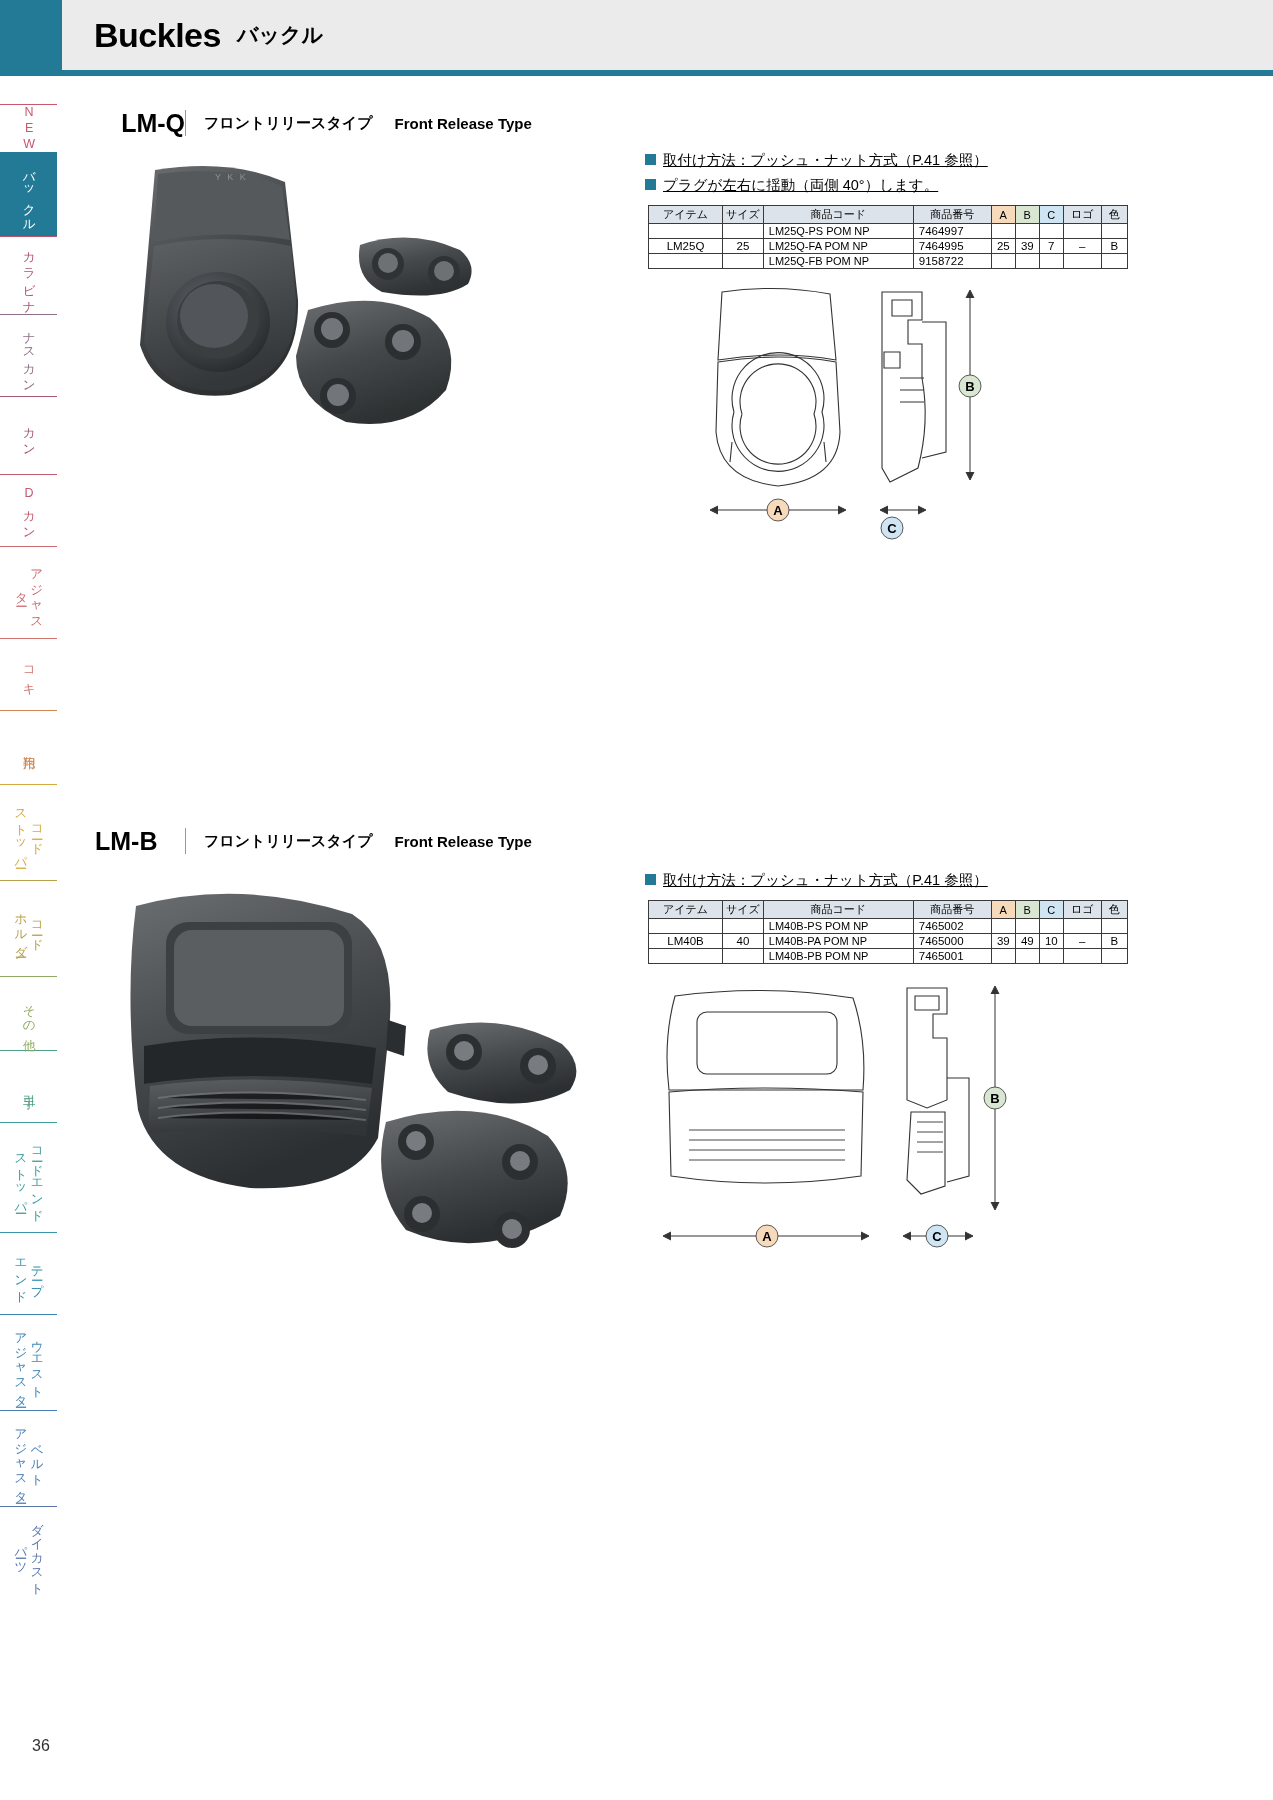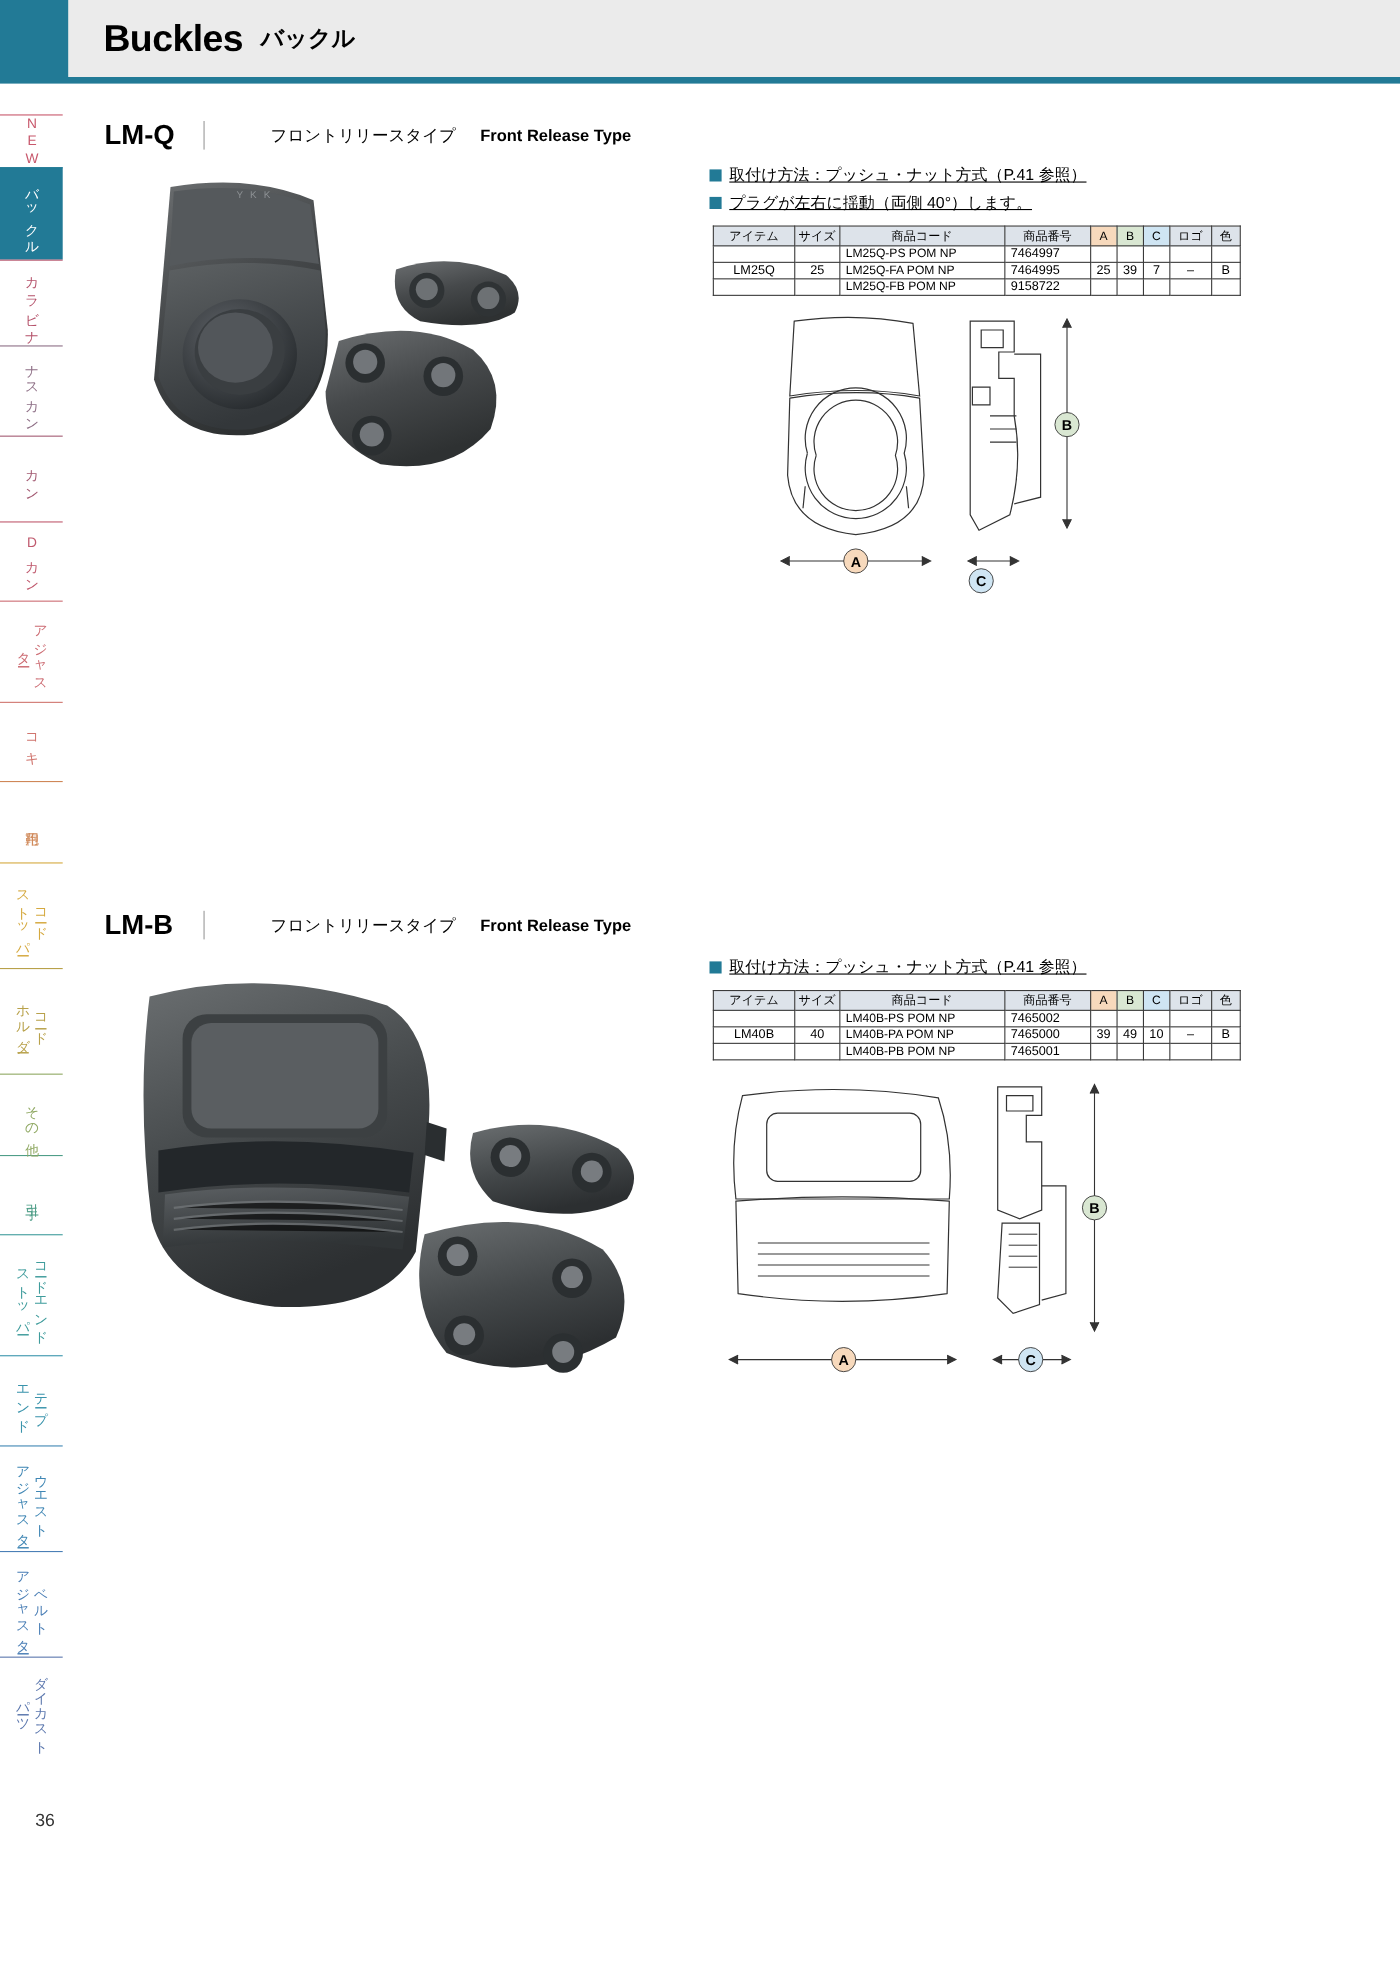--- a/index.html
+++ b/index.html
@@ -29,21 +29,21 @@
   .side-tab.horiz { writing-mode: horizontal-tb; }
   .side-tab.active { background: #227a96; color: #ffffff !important; border-top-color: #227a96; }
   .side-tab .cols { display: flex; flex-direction: row-reverse; gap: 1px; }
   .side-tab .cols span { writing-mode: vertical-rl; text-orientation: upright; letter-spacing: 1px; }
 
   
   .sect-head { position: absolute; left: 95px; width: 938px; }
   .sect-row { display: flex; align-items: center; height: 38px; }
   .sect-code { font-size: 25px; font-weight: bold; width: 90px; }
   .sect-div { width: 1px; height: 26px; background: #999; margin: 0 18px 0 0; }
-  .sect-jp { font-size: 15px; font-weight: normal; margin-left: 42px; }
+  .sect-jp { font-size: 15px; font-weight: bold; }
   .sect-en { font-size: 15px; font-weight: bold; margin-left: 22px; }
 
   
   .bullets { position: absolute; font-size: 14.5px; line-height: 1.7; text-decoration: underline; }
   .bullets .b { display: flex; align-items: flex-start; }
   .bullets .sq { width: 11px; height: 11px; background: #227a96; margin-right: 7px; margin-top: 6px; flex: none; }
 
   
   table.spec { position: absolute; border-collapse: collapse; font-size: 11.5px; }
   table.spec th, table.spec td { border: 1px solid #3a3a3a; padding: 1px 3px; text-align: center; white-space: nowrap; }
@@ -53,21 +53,21 @@
   table.spec thead th.cC { background: #cfe5f3; }
   table.spec td.code { text-align: left; padding-left: 5px; font-size: 11px; }
   table.spec td.num { text-align: left; padding-left: 5px; margin-top: 32px; }
 
   
   .photo { position: absolute; }
 
   
   .draw { position: absolute; }
 
-  .page-num { position: absolute; left: 32px; top: 1647px; font-size: 16px; color: #333; }
+  .page-num { position: absolute; left: 32px; top: 1737px; font-size: 16px; color: #333; }
 </style>
 </head>
 <body>
 
 <div class="page">
 
   <div class="header-band"></div>
   <div class="header-inner">
     <span class="header-title">Buckles</span>
     <span class="header-subtitle">バックル</span>
@@ -144,21 +144,21 @@
         </div>
       </div>
       <div class="side-tab" style="color: rgb(90, 118, 173); height: 92px;">
         <div class="cols">
           <span>ダイカスト</span>
           <span>パーツ</span>
         </div>
       </div>
     </div>
 
-  <div class="sect-head rule-top rule-bot" style="top:104px;">
+  <div class="sect-head rule-top rule-bot" style="top:104px;text-align:right;">
     <div class="sect-row">
       <span class="sect-code">LM-Q</span>
       <span class="sect-div"></span>
       <span class="sect-jp">フロントリリースタイプ</span>
       <span class="sect-en">Front Release Type</span>
     </div>
   </div>
 
   <div class="bullets" style="left:645px; top:148px; width:400px;">
     <div class="b">

